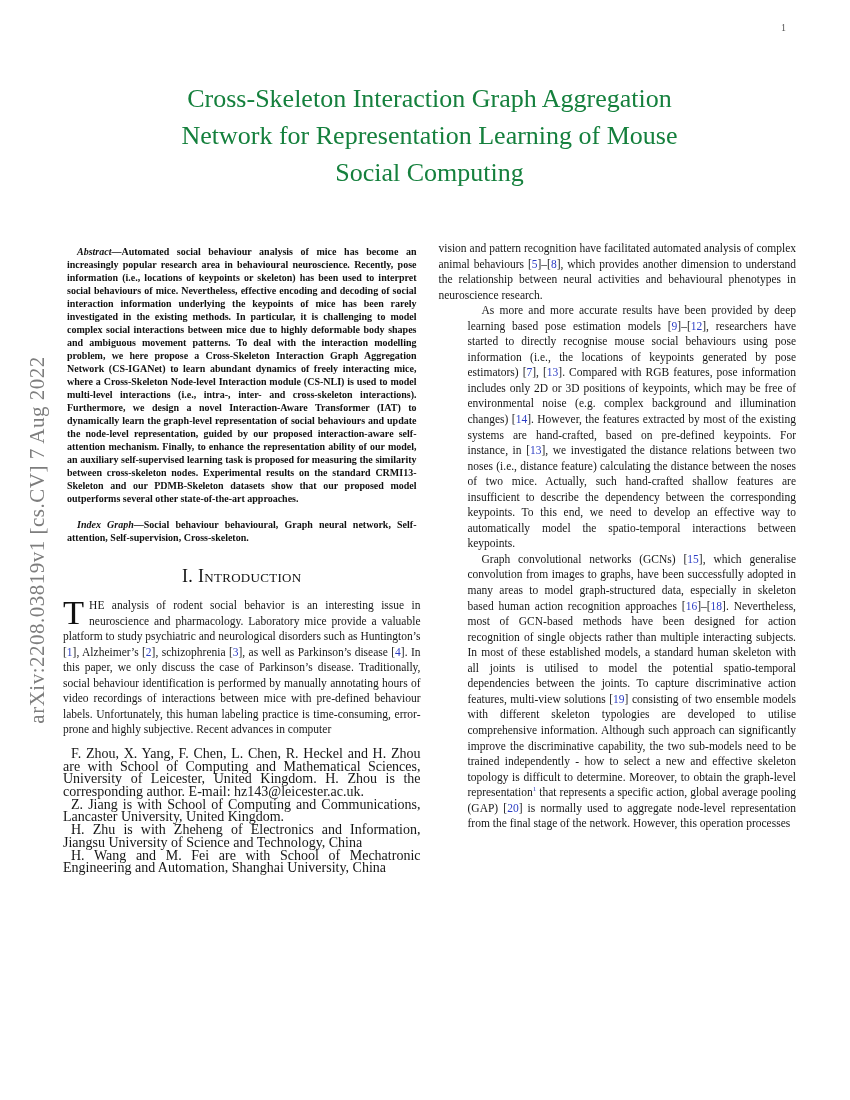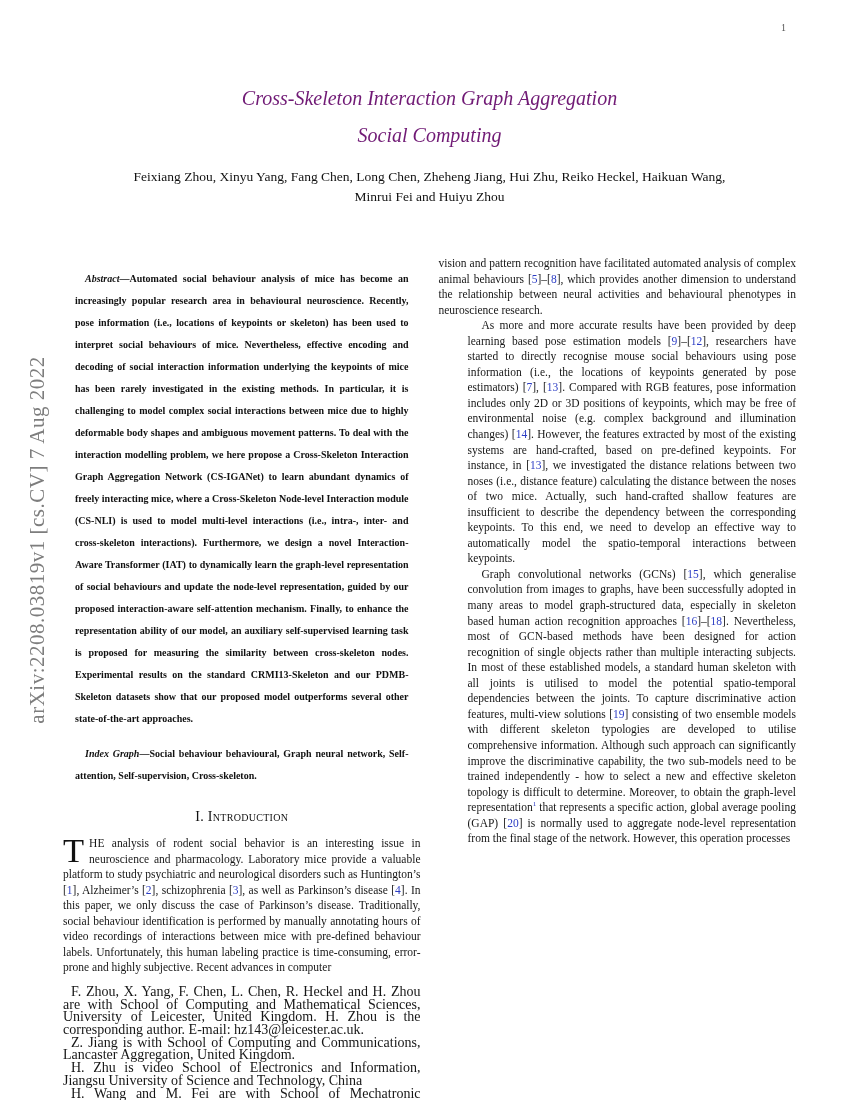--- a/index.html
+++ b/index.html
@@ -10,35 +10,35 @@
   }
   
   .page-number{position:absolute;top:22px;right:64px;font-size:10px;color:#555;}
   .arxiv-watermark{
     position:absolute;top:540px;left:37px;transform:translate(-50%,-50%) rotate(-90deg);
     white-space:nowrap;font-size:21px;color:#7d7d7d;letter-spacing:0.5px;
     font-family:"Liberation Serif","DejaVu Serif",serif;
   }
   
   .content{position:absolute;left:63px;top:80px;width:733px;}
-  .title{ text-align:center;font-size:20px;line-height:37px;font-weight:400;color:#701a75;font-style:italic;}
+  .title{ text-align:center;font-size:26px;line-height:37px;font-weight:400;color:#15803d;}
   .authors{text-align:center;font-size:13.5px;line-height:19.5px;margin-top:13px;color:#111;}
   
   .columns{display:flex;gap:18px;margin-top:50px;}
   .col{width:357.5px;text-align:justify;}
   
   .abstract,.index-terms{
-    font-size:10px;line-height:22px;font-weight:bold;margin:12px;text-indent:10px;
+    font-size:10px;line-height:13px;font-weight:bold;margin:4px;text-indent:10px;
     color:#111;
   }
   .index-terms{margin-top:13px;}
   .lead-label{font-style:italic;font-weight:bold;}
   
   .section-heading{
-    text-align:center;font-variant:small-caps;font-size:14px;margin:22px 0 11px 0;
+    text-align:center;font-variant:small-caps;font-size:18px;margin:22px 0 11px 0;
     font-weight:400;letter-spacing:0.3px;color:#111;
   }
   
   .body-par{font-size:11.5px;line-height:15.55px;margin:0;color:#161616;}
   .body-par.indent{text-indent:14px;margin-left:29px;}
   .dropcap{
     float:left;font-size:34.5px;line-height:27px;padding:1px 5px 0 0;color:#111;
   }
   
   .footnotes{margin-top:10px;}
@@ -52,44 +52,41 @@
 <body>
 
 <div class="page-number">1</div>
 
 <div class="arxiv-watermark">arXiv:2208.03819v1  [cs.CV]  7 Aug 2022</div>
 
 <div class="content">
 
   <div class="title">
     <div>Cross-Skeleton Interaction Graph Aggregation</div>
+    <div>Network for Representation Learning of Mouse</div>
     <div>Social Computing</div>
   </div>
 
-  <div class="authors">
-    <div>Feixiang Zhou, Xinyu Yang, Fang Chen, Long Chen, Zheheng Jiang, Hui Zhu, Reiko Heckel, Haikuan Wang,</div>
-    <div>Minrui Fei and Huiyu Zhou</div>
-  </div>
 
   <div class="columns">
 
     <div class="col">
 
       <p class="abstract"><span class="lead-label">Abstract</span><span>—Automated social behaviour analysis of mice has become an increasingly popular research area in behavioural neuroscience. Recently, pose information (i.e., locations of keypoints or skeleton) has been used to interpret social behaviours of mice. Nevertheless, effective encoding and decoding of social interaction information underlying the keypoints of mice has been rarely investigated in the existing methods. In particular, it is challenging to model complex social interactions between mice due to highly deformable body shapes and ambiguous movement patterns. To deal with the interaction modelling problem, we here propose a Cross-Skeleton Interaction Graph Aggregation Network (CS-IGANet) to learn abundant dynamics of freely interacting mice, where a Cross-Skeleton Node-level Interaction module (CS-NLI) is used to model multi-level interactions (i.e., intra-, inter- and cross-skeleton interactions). Furthermore, we design a novel Interaction-Aware Transformer (IAT) to dynamically learn the graph-level representation of social behaviours and update the node-level representation, guided by our proposed interaction-aware self-attention mechanism. Finally, to enhance the representation ability of our model, an auxiliary self-supervised learning task is proposed for measuring the similarity between cross-skeleton nodes. Experimental results on the standard CRMI13-Skeleton and our PDMB-Skeleton datasets show that our proposed model outperforms several other state-of-the-art approaches.</span></p>
 
       <p class="index-terms"><span class="lead-label">Index Graph</span><span>—Social behaviour behavioural, Graph neural network, Self-attention, Self-supervision, Cross-skeleton.</span></p>
 
       <div class="section-heading">I. Introduction</div>
 
       <p class="body-par"><span class="dropcap">T</span><span>HE analysis of rodent social behavior is an interesting issue in neuroscience and pharmacology. Laboratory mice provide a valuable platform to study psychiatric and neurological disorders such as Huntington’s [<span class="cite">1</span>], Alzheimer’s [<span class="cite">2</span>], schizophrenia [<span class="cite">3</span>], as well as Parkinson’s disease [<span class="cite">4</span>]. In this paper, we only discuss the case of Parkinson’s disease. Traditionally, social behaviour identification is performed by manually annotating hours of video recordings of interactions between mice with pre-defined behaviour labels. Unfortunately, this human labeling practice is time-consuming, error-prone and highly subjective. Recent advances in computer</span></p>
 
       <div class="footnotes">
         <p class="footnote">F. Zhou, X. Yang, F. Chen, L. Chen, R. Heckel and H. Zhou are with School of Computing and Mathematical Sciences, University of Leicester, United Kingdom. H. Zhou is the corresponding author. E-mail: hz143@leicester.ac.uk.</p>
-        <p class="footnote">Z. Jiang is with School of Computing and Communications, Lancaster Aggregation, United Kingdom.</p>
-        <p class="footnote">H. Zhu is video School of Electronics and Information, Jiangsu University of Science and Technology, China</p>
+        <p class="footnote">Z. Jiang is with School of Computing and Communications, Lancaster University, United Kingdom.</p>
+        <p class="footnote">H. Zhu is with Zheheng of Electronics and Information, Jiangsu University of Science and Technology, China</p>
         <p class="footnote">H. Wang and M. Fei are with School of Mechatronic Engineering and Automation, Shanghai University, China</p>
       </div>
     </div>
 
     <div class="col">
 
       <p class="body-par">vision and pattern recognition have facilitated automated analysis of complex animal behaviours [<span class="cite">5</span>]–[<span class="cite">8</span>], which provides another dimension to understand the relationship between neural activities and behavioural phenotypes in neuroscience research.</p>
 
       <p class="body-par indent">As more and more accurate results have been provided by deep learning based pose estimation models [<span class="cite">9</span>]–[<span class="cite">12</span>], researchers have started to directly recognise mouse social behaviours using pose information (i.e., the locations of keypoints generated by pose estimators) [<span class="cite">7</span>], [<span class="cite">13</span>]. Compared with RGB features, pose information includes only 2D or 3D positions of keypoints, which may be free of environmental noise (e.g. complex background and illumination changes) [<span class="cite">14</span>]. However, the features extracted by most of the existing systems are hand-crafted, based on pre-defined keypoints. For instance, in [<span class="cite">13</span>], we investigated the distance relations between two noses (i.e., distance feature) calculating the distance between the noses of two mice. Actually, such hand-crafted shallow features are insufficient to describe the dependency between the corresponding keypoints. To this end, we need to develop an effective way to automatically model the spatio-temporal interactions between keypoints.</p>
 

